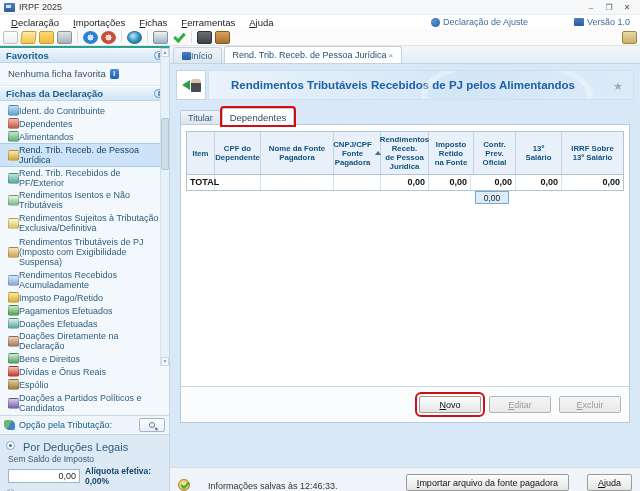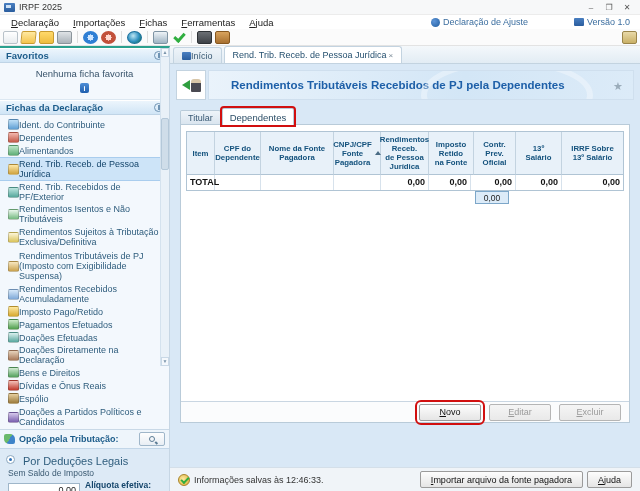--- a/index.html
+++ b/index.html
@@ -38,42 +38,42 @@
   .i-check:after { content:""; position:absolute; left:3px; top:2px; width:8px; height:4px; border-left:3px solid #2fae3f; border-bottom:3px solid #2fae3f; transform:rotate(-48deg); }
   .i-calc { background:linear-gradient(#6b6f74,#3e4247); border:1px solid #2e3236; }
   .i-book { background:linear-gradient(#d8a35e,#a8702f); border:1px solid #86571f; }
   .i-exit { margin-left:auto; background:linear-gradient(#e8d9a8,#c9b066); border:1px solid #9a854a; }
 
   
   .sidebar { position:absolute; left:0; top:46px; width:170px; bottom:0; background:#f3f8fd; border-right:1px solid #c6d6e4; border-top:2px solid #2aa08e; }
   .shead { height:15px; background:linear-gradient(#ecf5fc,#d0e5f6); border-top:1px solid #fff; border-bottom:1px solid #bfd4e6; display:flex; align-items:center; padding:0 6px; font-weight:bold; color:#1c5c8a; font-size:9.5px;justify-content:flex-end; }
   .shead .pin { margin-left:auto; width:9px; height:9px; border:1px solid #6f94b4; border-radius:50%; position:relative; }
   .shead .pin:after { content:""; position:absolute; left:3px; top:1px; width:2px; height:5px; background:#6f94b4; }
-  .favempty { display:flex; align-items:center; gap:4px; padding:5px 8px 6px; color:#39546b; font-size:9.5px; border-bottom:1px solid #dce8f2;flex-direction:column; }
+  .favempty { display:flex; align-items:center; gap:4px; padding:5px 8px 6px; color:#39546b; font-size:9.5px; border-bottom:1px solid #dce8f2; }
   .infoico { width:9px; height:10px; background:linear-gradient(#4d8ed6,#1f5fae); border-radius:2px; color:#fff; font-size:7px; font-weight:bold; display:flex; align-items:center; justify-content:center; }
   .slist { padding:3px 0 0 0; }
   .sitem { display:flex; align-items:center; padding:1px 4px 1px 8px; min-height:13px; color:#2f5d7d; font-size:9px; line-height:10px; cursor:default; }
   .sitem.two { padding-top:2px; padding-bottom:2px; }
   .sitem.sel { background:#cde4f8; border-top:1px solid #a9cdee; border-bottom:1px solid #a9cdee; color:#14456b; }
   .sicon { width:11px; height:11px; border-radius:2px; flex:none; border:1px solid rgba(0,0,0,.18); }
   .c1{background:linear-gradient(#bfe0f7,#5f9fd4);} .c2{background:linear-gradient(#f3b8ae,#c45a4a);}
   .c3{background:linear-gradient(#bfe8c9,#5fae77);} .c4{background:linear-gradient(#ffe9a8,#cfa33e);}
   .c5{background:linear-gradient(#bde6e0,#55a79b);} .c6{background:linear-gradient(#eaf7ec,#74b97f);}
   .c7{background:linear-gradient(#fdf6d8,#d9c35a);} .c8{background:linear-gradient(#f7e7c0,#caa24e);}
   .c9{background:linear-gradient(#d7e9fa,#7fa9d8);} .c10{background:linear-gradient(#ffe9a0,#d7a92f);}
   .c11{background:linear-gradient(#cdeccb,#4f9e4c);} .c12{background:linear-gradient(#d9f0ee,#58a79e);}
   .c13{background:linear-gradient(#e7d3bc,#a9795a);} .c14{background:linear-gradient(#d2ecd4,#53a05c);}
   .c15{background:linear-gradient(#f3c1b9,#c0392b);} .c16{background:linear-gradient(#e6cf9f,#9c7b3c);}
   .c17{background:linear-gradient(#d6c9ec,#7a5fae);}
   .sscroll { position:absolute; right:0; top:0; width:9px; height:318px; background:#e9f1f8; border-left:1px solid #d4e2ee; }
   .sarrow { position:absolute; left:0; width:8px; height:9px; background:#f4f8fc; border:1px solid #c9d8e6; color:#7b95ab; font-size:5px; line-height:7px; text-align:center; }
   .sthumb { position:absolute; left:0; top:70px; width:8px; height:52px; background:#cfdde9; border:1px solid #b4c8d9; border-radius:2px; }
 
   .taxhead { display:flex; align-items:center; gap:4px; padding:2px 4px; border-top:1px solid #c9d9e7; background:#eef5fb; }
-  .taxhead .lbl { font-weight:bold; color:#1c5c8a; font-size:9px; flex:1; }
+  .taxhead .lbl { font-weight:normal; color:#1c5c8a; font-size:9px; flex:1; }
   .leaficon { width:11px; height:10px; background:linear-gradient(120deg,#69b96b 50%, #3f84c9 50%); border-radius:2px 5px 2px 5px; }
   .searchbtn { width:26px; height:14px; background:linear-gradient(#fefefe,#e8eef4); border:1px solid #9fb6c9; border-radius:2px; display:flex; align-items:center; justify-content:center; }
   .lens { width:6px; height:6px; border:1.5px solid #5c7c95; border-radius:50%; position:relative; }
   .lens:after { content:""; position:absolute; left:5px; top:5px; width:3px; height:1.5px; background:#5c7c95; transform:rotate(45deg); }
   .taxpanel { background:#ddeaf6; border-top:1px solid #c2d6e8; padding:4px 6px 2px; }
   .radiorow { display:flex; gap:8px; color:#2f5d7d; font-size:11px; margin:2px 0 1px; }
   .radio { width:9px; height:9px; border-radius:50%; border:1px solid #8aa7bf; background:#fff; position:relative; flex:none; }
   .radio.on:after { content:""; position:absolute; left:2px; top:2px; width:3px; height:3px; border-radius:50%; background:#2f71b8; }
   .subnote { color:#3b5a72; font-size:8.5px; margin:1px 0 2px 2px; }
   .valrow { display:flex; align-items:center; gap:5px; margin:0 0 3px 2px; }
@@ -107,27 +107,27 @@
   .tbl .hcell { background:#e8f1f9; border-right:1px solid #c3d3e0; border-bottom:1px solid #b0c4d4; color:#14527d; font-weight:bold; font-size:7.8px; line-height:9px; text-align:center; white-space:pre-line; padding:3px 1px; display:flex; align-items:center; justify-content:center; position:relative; }
   .tbl .hcell:last-child, .tbl .dcell:last-child { border-right:none; }
   .dcell { border-right:1px solid #d7e2ec; font-size:9px; padding:2px 3px; min-height:15px; }
   .dcell.num { text-align:right; font-weight:bold; color:#111; }
   .dcell.totlbl { font-weight:bold; color:#111; }
   .w0{width:28px;} .w1{width:46px;} .w2{width:73px;} .w3{width:47px;} .w4{width:48px;}
   .w5{width:42px;} .w6{width:45px;} .w7{width:46px;} .w8{flex:1;}
   .sortasc { display:inline-block; width:0; height:0; border-left:3px solid transparent; border-right:3px solid transparent; border-bottom:4px solid #4a6c85; margin-left:3px; }
   .overlayval { position:absolute; left:294px; top:66px; width:34px; height:13px; background:#dcebf8; border:1px solid #7da7c9; font-size:8.5px; text-align:center; line-height:12px; color:#222; }
 
-  .actionrow { position:absolute; left:0; right:0; bottom:0; height:21px; border-top:1px solid #c9d6e2; background:#fbfcfd; display:flex; align-items:center; justify-content:flex-end; gap:8px; padding-right:8px; }
+  .actionrow { position:absolute; left:0; right:0; bottom:0; height:36px; border-top:1px solid #c9d6e2; background:#fbfcfd; display:flex; align-items:center; justify-content:flex-end; gap:8px; padding-right:8px; }
   .btn { min-width:62px; height:17px; background:linear-gradient(#fdfdfd,#e5e5e5); border:1px solid #9b9b9b; border-radius:2px; font-size:9px; color:#111; display:flex; align-items:center; justify-content:center; font-family:"Liberation Sans",sans-serif; }
   .btn span::first-letter { text-decoration:underline; }
   .btn.disabled { color:#9b9b9b; border-color:#b5b5b5; background:linear-gradient(#f5f5f5,#e9e9e9); }
   .btn.annotated { outline:2.5px solid #d10f0f; outline-offset:2px; }
 
-  .statusrow { position:absolute; left:0; right:0; bottom:0; height:24px; background:#f0f4f8; border-top:1px solid #d4dfe9; display:flex; align-items:center; padding:0 8px; gap:4px; }
+  .statusrow { position:absolute; left:0; right:0; bottom:0; height:24px; background:#f0f4f8; border-top:1px solid #d4dfe9; display:flex; align-items:flex-end; padding:0 8px; gap:18px; }
   .saveico { width:12px; height:12px; border-radius:50%; background:radial-gradient(circle at 40% 40%, #ffe9a0, #d7a92f); border:1px solid #a8842a; position:relative; }
   .saveico:after { content:""; position:absolute; left:2px; top:2px; width:6px; height:3px; border-left:2px solid #2fae3f; border-bottom:2px solid #2fae3f; transform:rotate(-45deg); }
   .statustext { font-size:9px; color:#333; flex:1; }
   .fbtn { height:17px; background:linear-gradient(#fdfdfd,#e5e5e5); border:1px solid #9b9b9b; border-radius:2px; font-size:9px; color:#111; display:flex; align-items:center; justify-content:center; padding:0 10px; }
   .fbtn span::first-letter { text-decoration:underline; }
 </style>
 </head>
 <body>
 
 <div class="titlebar">
@@ -303,21 +303,21 @@
       <span class="close">×</span>
     </span>
   </div>
 
   <div class="pagehead">
     <span class="headicon">
       <span class="greenarrow"></span>
       <span class="personfig"></span>
     </span>
     <span class="headbar">
-      <span class="ptitle">Rendimentos Tributáveis Recebidos de PJ pela Dependentes</span>
+      <span class="ptitle">Rendimentos Tributáveis Recebidos de PJ pelos Alimentandos</span>
       <span class="star">★</span>
     </span>
   </div>
 
   <div class="subtabs">
     <span class="subtab">Titular</span>
     <span class="subtab active">Dependentes</span>
   </div>
 
   <div class="panel">

